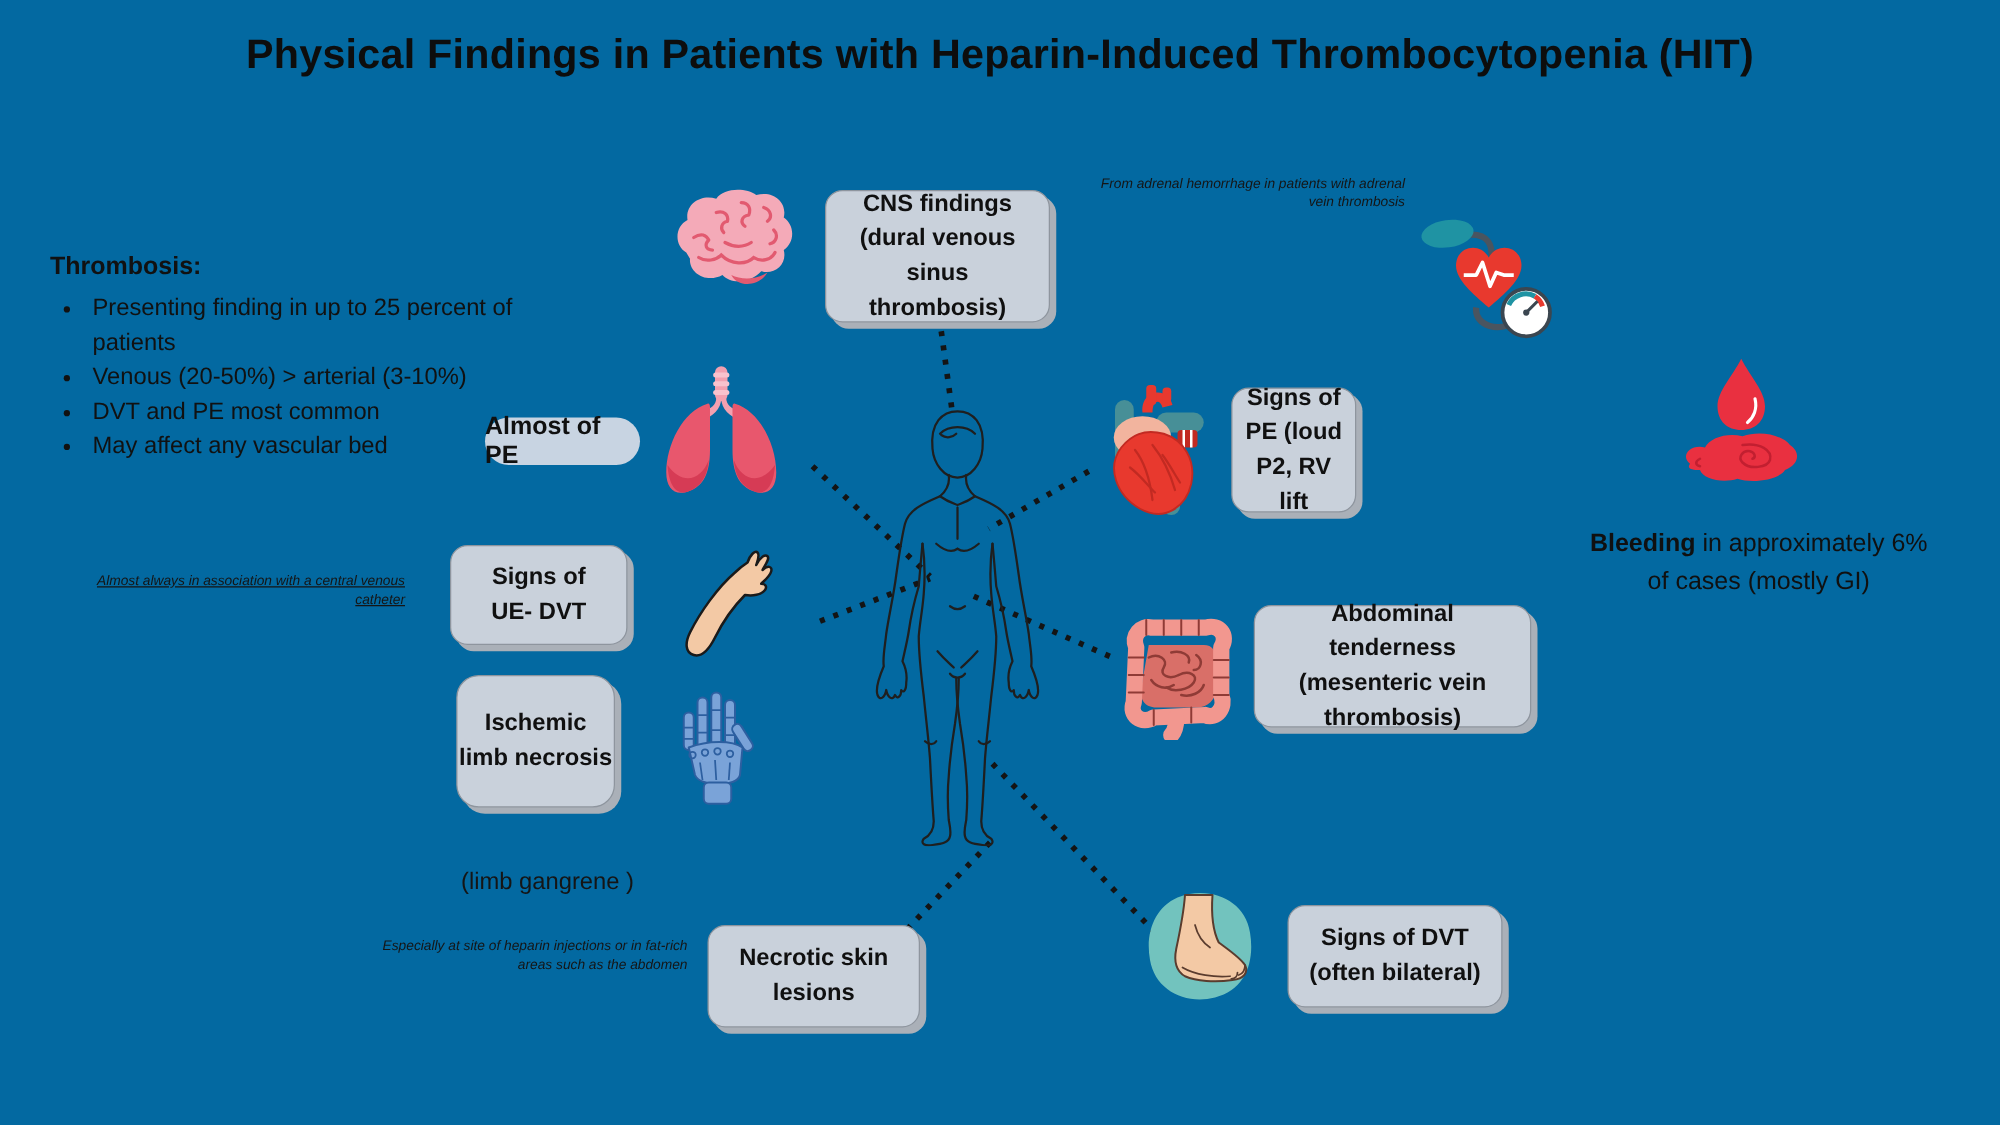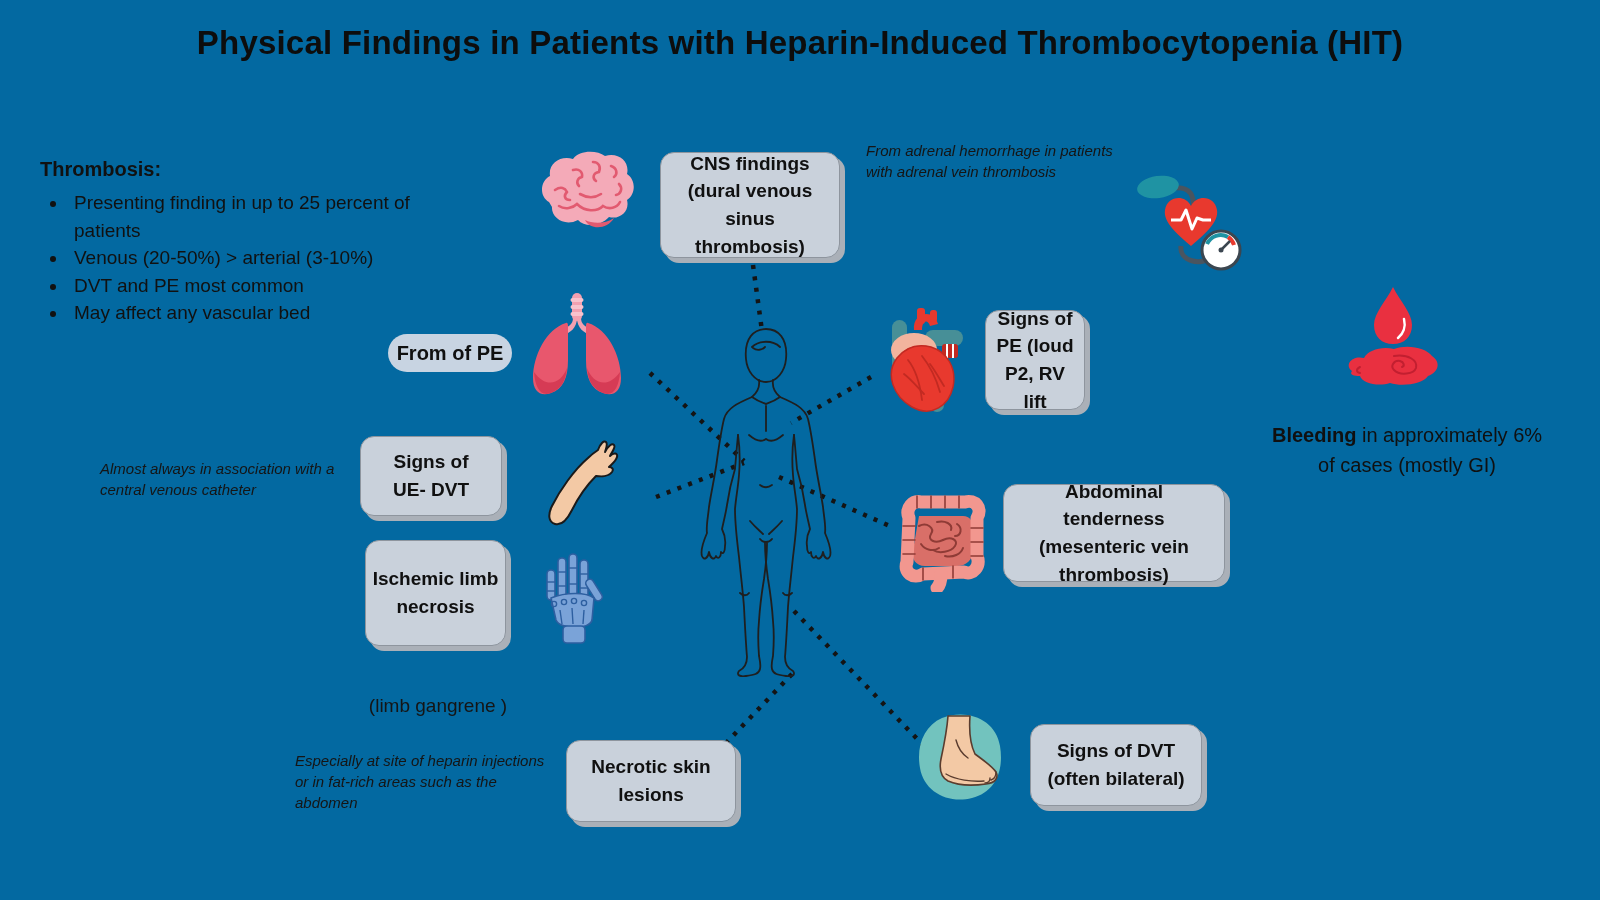--- a/index.html
+++ b/index.html
@@ -7,36 +7,36 @@
   #canvas {
     position:relative; width:1600px; height:900px; background:#0369a1;
     font-family:"Liberation Sans", sans-serif; color:#111; overflow:hidden;
   }
   .abs { position:absolute; }
   .title {
     left:0; right:0; top:24px; text-align:center;
     font-size:33px; font-weight:bold; color:#0d0d0d; letter-spacing:0.2px;
   }
   .thrombosis { left:40px; top:158px; width:420px; }
-  .thrombosis h2 { font-size:20px; font-weight:bold; margin-bottom:8px; }
+  .thrombosis h2 { font-size:20px; font-weight:bold; margin-bottom:8px;margin-top:44px; }
   .thrombosis ul { margin-left:28px; }
   .thrombosis li { font-size:19px; line-height:1.45; padding-left:6px; }
   .finding-box {
     background:#c9d1db; border:1.5px solid #8e959e; border-radius:14px;
     box-shadow:5px 5px 0 0 #aab0b8;
     display:flex; align-items:center; justify-content:center; text-align:center;
     font-size:19px; font-weight:bold; line-height:1.45; color:#101010;
   }
   .pill {
     background:#c8d4e2; border-radius:20px;
     display:flex; align-items:center; justify-content:center;
     font-size:20px; font-weight:bold; color:#101010;
   }
   .annot {
-    font-style:italic; font-size:15px; line-height:1.4; text-align:left; color:#151515;
+    font-style:italic; font-size:11px; line-height:1.4; text-align:right; color:#151515;
   }
   .plain { font-size:19px; color:#151515;margin-top:33px; }
   .bleeding { text-align:center; font-size:20px; line-height:1.5; color:#101010; }
   .bleeding b { font-weight:bold; }
   svg { display:block; }
 </style>
 </head>
 <body>
 
 <div id="canvas">
@@ -110,21 +110,21 @@
     <path fill="#e8392e" d="M58,38 C52,26 34,28 32,42 C30,54 44,66 58,78 C72,66 86,54 84,42 C82,28 64,26 58,38 Z"></path>
     <path stroke="#ffffff" stroke-width="3" fill="none" stroke-linejoin="round" d="M38,52 L48,52 L53,42 L59,61 L64,50 L70,52 L78,52"></path>
     <circle cx="88" cy="82" r="19" fill="#ffffff" stroke="#3b4650" stroke-width="3"></circle>
     <path stroke="#1f93a3" stroke-width="4" fill="none" d="M74,76 A15,15 0 0 1 95,69"></path>
     <path stroke="#e8392e" stroke-width="4" fill="none" d="M95,69 A15,15 0 0 1 101,77"></path>
     <line x1="88" y1="82" x2="97" y2="73" stroke="#3b4650" stroke-width="2.5"></line>
     <circle cx="88" cy="82" r="2.5" fill="#3b4650"></circle>
   </svg>
 
   <div class="abs pill" style="left:388px; top:334px; width:124px; height:38px;">
-    <span>From of PE</span>
+    <span>Almost of PE</span>
   </div>
 
   <svg class="abs" style="left:522px; top:290px;" width="110" height="112" viewBox="0 0 110 112">
     <rect x="50" y="3" width="10" height="28" rx="5" fill="#f2a0b0"></rect>
     <rect x="48.5" y="8" width="13" height="4" rx="2" fill="#f8c2cd"></rect>
     <rect x="48.5" y="15" width="13" height="4" rx="2" fill="#f8c2cd"></rect>
     <rect x="48.5" y="22" width="13" height="4" rx="2" fill="#f8c2cd"></rect>
     <path fill="#f2a0b0" d="M55,28 C55,38 48,43 40,46 L40,39 C47,37 51,34 51,28 Z"></path>
     <path fill="#f2a0b0" d="M55,28 C55,38 62,43 70,46 L70,39 C63,37 59,34 59,28 Z"></path>
     <path fill="#e8576d" d="M44,33 C24,39 11,66 11,88 C11,101 18,107 29,103 C41,99 46,88 46,70 L46,36 C46,33 45,32.5 44,33 Z"></path>
@@ -164,33 +164,33 @@
     <path stroke="#ffffff" stroke-width="2.5" fill="none" stroke-linecap="round" d="M66,36 C68,44 65,51 60,55"></path>
     <path fill="#e93040" d="M14,88 C6,82 14,72 26,75 C30,67 44,63 56,66 C70,61 88,65 94,73 C103,79 101,89 90,93 C85,101 64,104 52,100 C40,104 24,100 22,93 C16,93 11,92 14,88 Z"></path>
     <path stroke="#c21f30" stroke-width="2" fill="none" stroke-linecap="round" d="M56,73 C70,71 80,77 78,85 C76,91 62,93 56,87 C52,83 56,77 62,78 C66,79 67,83 64,84"></path>
     <path stroke="#c21f30" stroke-width="2" fill="none" stroke-linecap="round" d="M22,84 C18,86 18,89 22,90"></path>
   </svg>
 
   <div class="abs bleeding" style="left:1262px; top:420px; width:290px;">
     <b>Bleeding</b><span> in approximately 6% of cases (mostly GI)</span>
   </div>
 
-  <div class="abs annot" style="left:100px; top:458px; width:248px;">
+  <div class="abs annot" style="left:76px; top:458px; width:248px;text-decoration:underline;">
     <span>Almost always in association with a central venous catheter</span>
   </div>
 
   <div class="abs finding-box" style="left:360px; top:436px; width:142px; height:80px; padding:0 24px;">
     <span>Signs of UE- DVT</span>
   </div>
 
   <svg class="abs" style="left:540px; top:438px;" width="80" height="92" viewBox="0 0 80 92">
     <path fill="#f3c9a5" stroke="#1a1a1a" stroke-width="2" stroke-linejoin="round" d="M58,12 C60,6 64,2 66,4 C68,6 66,11 65,14 C68,8 72,5 74,7 C76,9 72,14 70,18 C74,14 78,15 77,19 C76,23 72,26 69,29 C72,29 74,31 72,34 C69,38 62,39 56,38 C46,48 38,60 32,72 C28,80 22,88 15,86 C8,84 8,76 12,68 C20,52 34,32 48,20 C52,16 55,14 58,12 Z"></path>
   </svg>
 
-  <div class="abs finding-box" style="left:365px; top:540px; width:141px; height:106px; padding:0 0;">
+  <div class="abs finding-box" style="left:365px; top:540px; width:127px; height:106px; padding:0 0;border-radius:18px;">
     <span>Ischemic limb necrosis</span>
   </div>
 
   <svg class="abs" style="left:542px; top:548px;" width="66" height="97" viewBox="0 0 66 97">
     <g fill="#7aa3d8" stroke="#2d5fa0" stroke-width="1.6" stroke-linejoin="round">
       <rect x="5" y="22" width="8" height="30" rx="4"></rect>
       <rect x="16" y="10" width="8" height="42" rx="4"></rect>
       <rect x="27" y="6" width="8" height="46" rx="4"></rect>
       <rect x="38" y="12" width="8" height="40" rx="4"></rect>
       <rect x="48" y="30" width="8" height="24" rx="4" transform="rotate(-32 52 42)"></rect>

